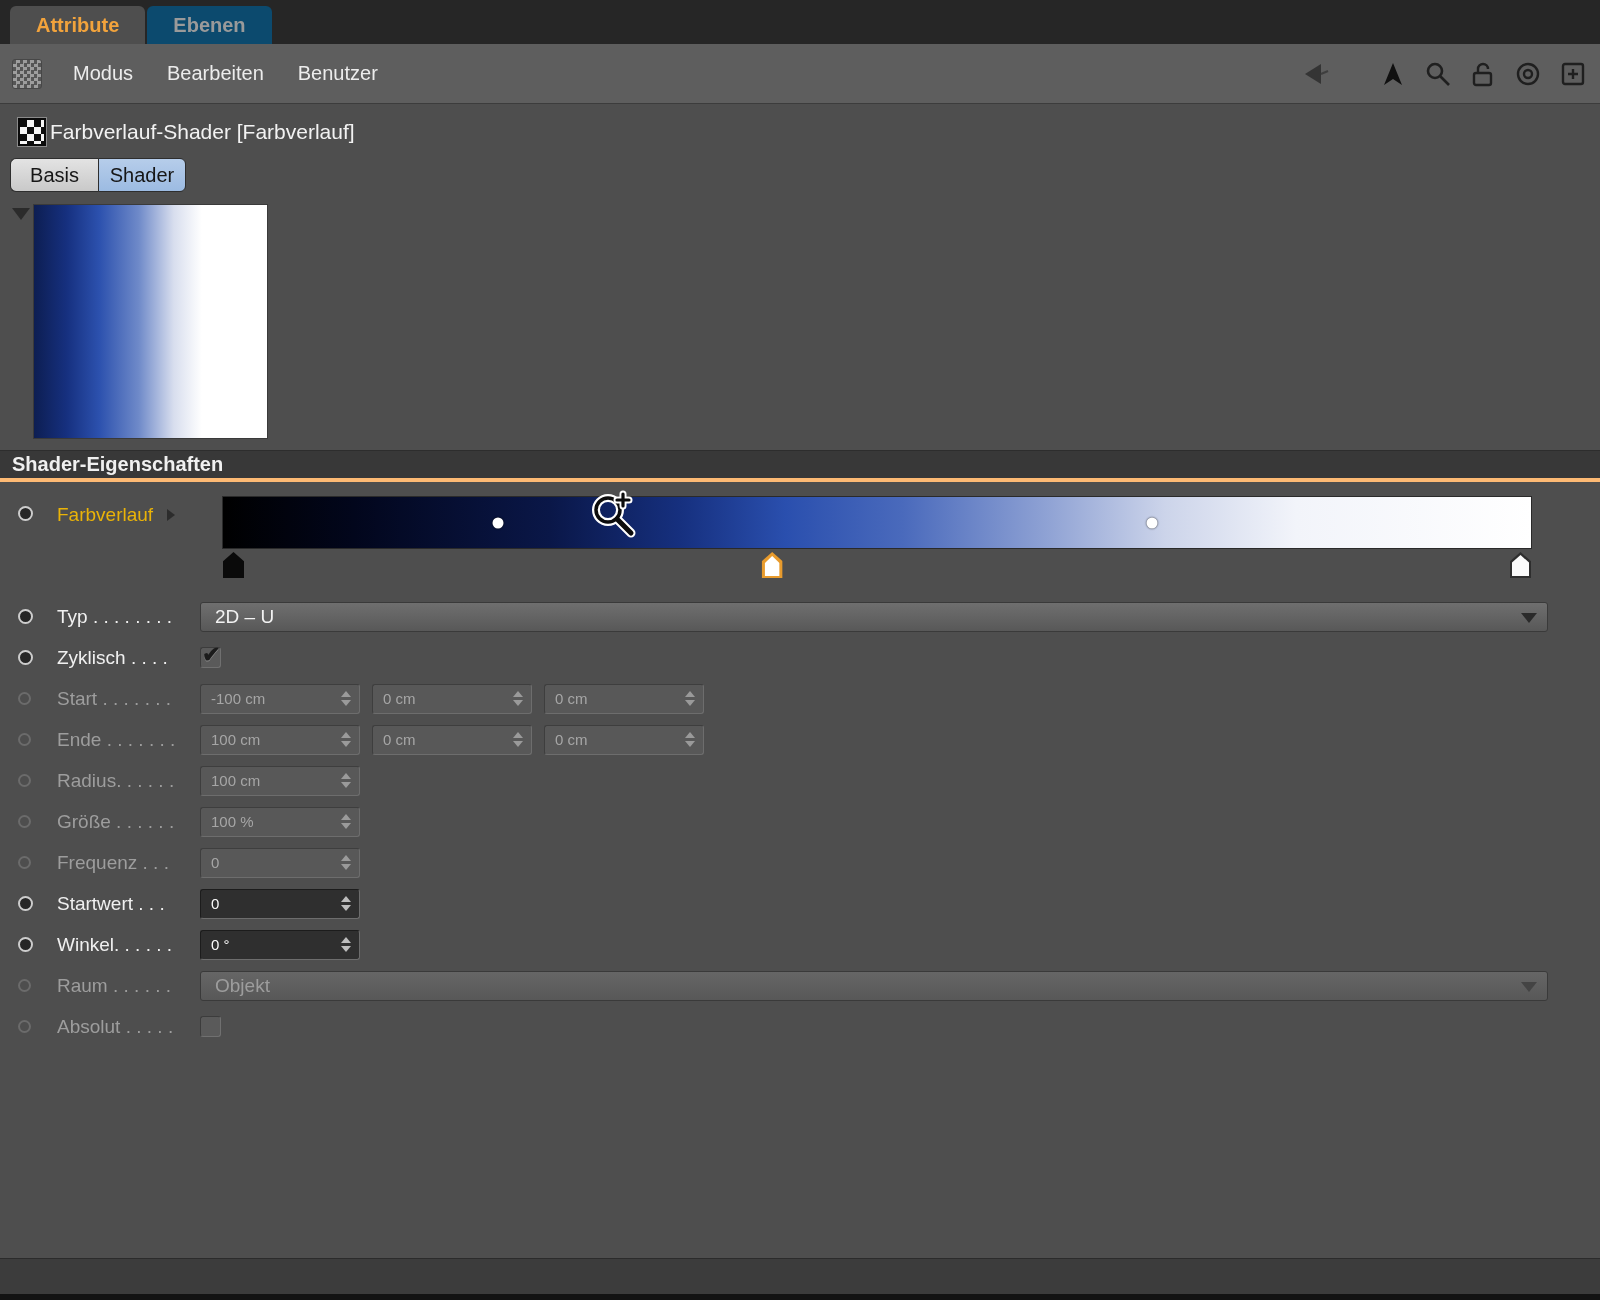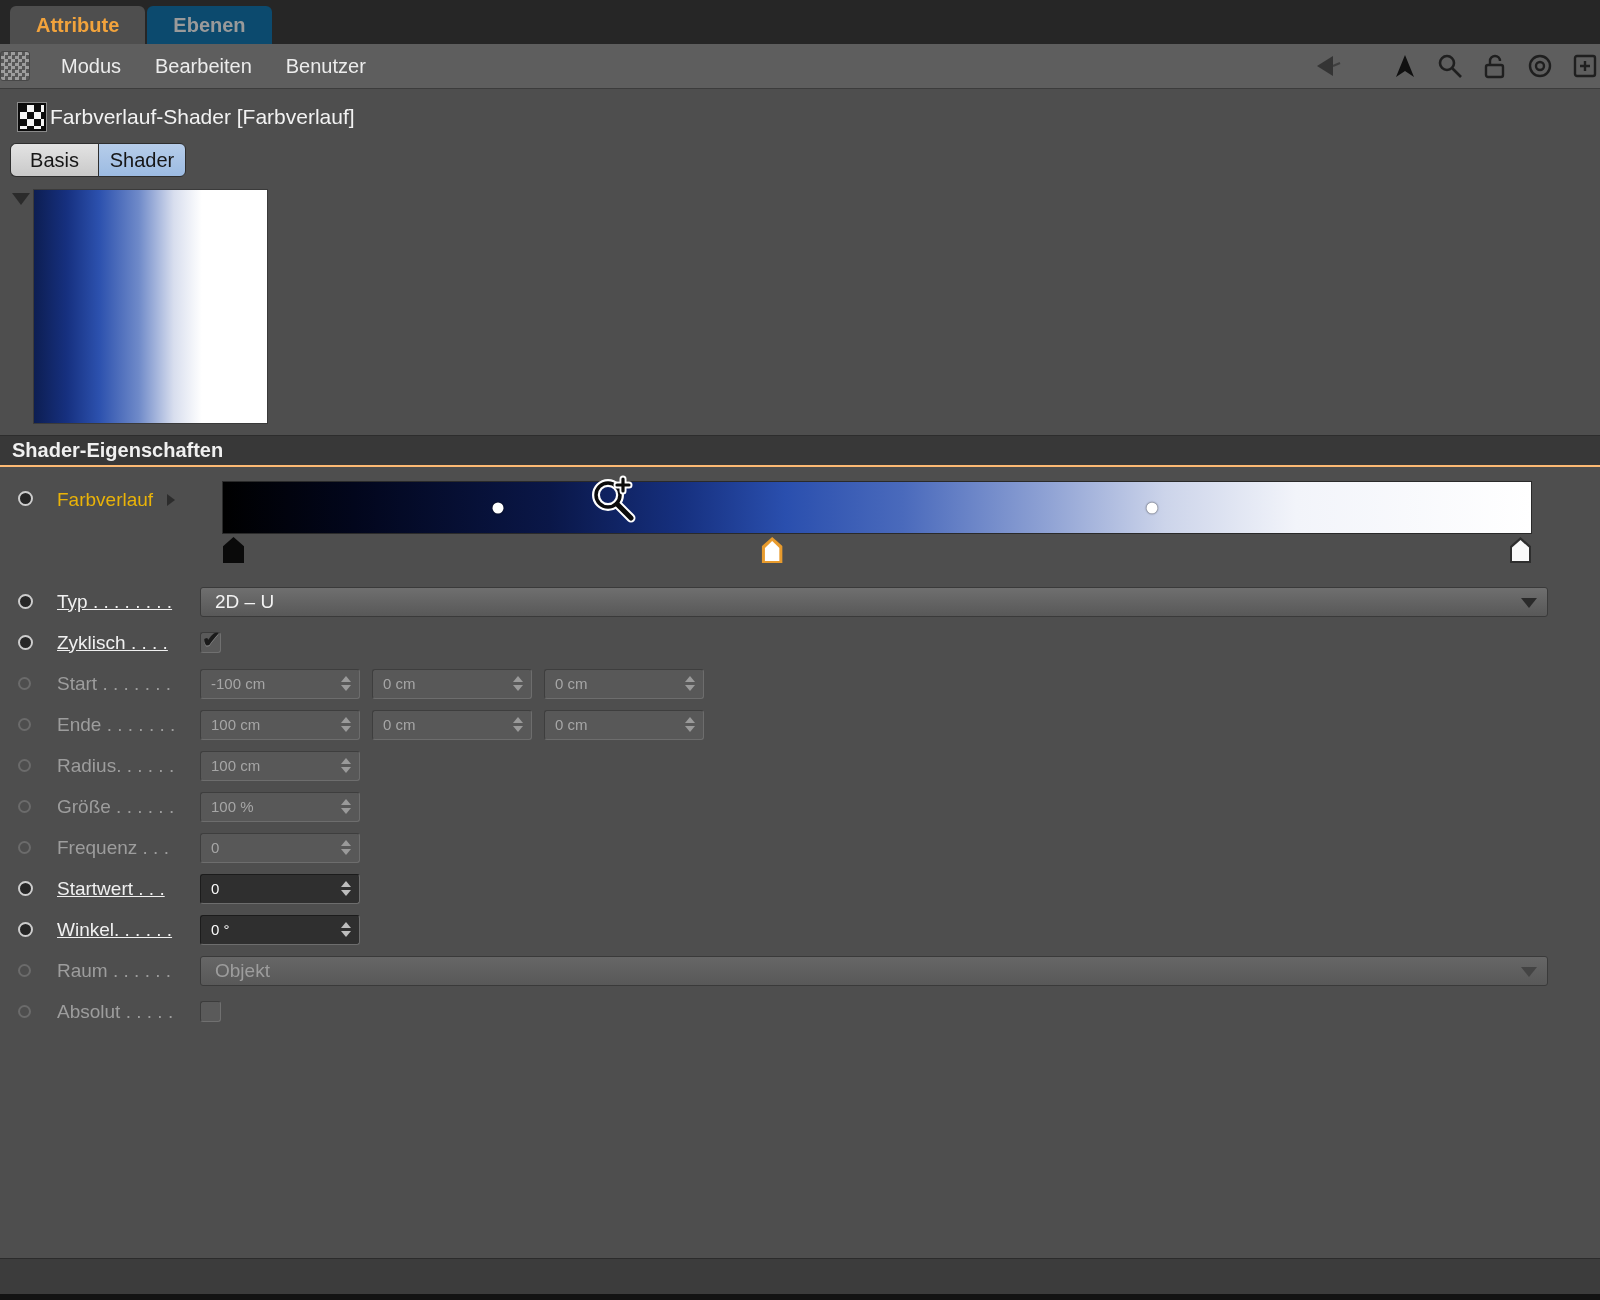--- a/index.html
+++ b/index.html
@@ -16,21 +16,21 @@
   
   .tabstrip { height:44px; background:#262626; display:flex; align-items:flex-end; padding-left:10px; flex:none; }
   .tab {
     height:38px; padding:0 26px; display:flex; align-items:center;
     font-size:20px; font-weight:bold; border-radius:6px 6px 0 0; margin-right:2px;
   }
   .tab.active { background:#4e4e4e; color:#f2a33c; }
   .tab.inactive { background:#0c4a6e; color:#9a9a9a; }
 
   
-  .menubar { height:45px; background:#5e5e5e; border-bottom:1px solid #3c3c3c; display:flex; align-items:center; padding:0 0; flex:none; }
+  .menubar { height:60px; background:#5e5e5e; border-bottom:1px solid #3c3c3c; display:flex; align-items:center; padding:0 12px; flex:none; }
   .grip-icon {
     width:30px; height:30px; border-radius:3px; margin-right:14px;
     background-image:repeating-conic-gradient(#9d9d9d 0% 25%, #565656 25% 50%);
     background-size:7px 7px; border:1px solid #474747;
   }
   .menu-item { font-size:20px; color:#ececec; padding:0 17px; }
   .menu-icons { margin-left:auto; display:flex; align-items:center; gap:15px; }
   .menu-icons .micon { width:30px; height:30px; display:flex; align-items:center; justify-content:center; }
   .gap-after { margin-right:34px; }
 
@@ -59,32 +59,32 @@
     position:absolute; left:12px; top:10px; width:0; height:0;
     border-left:9px solid transparent; border-right:9px solid transparent; border-top:12px solid #2b2b2b;
   }
   .preview {
     width:235px; height:235px; border:1px solid #3a3a3a;
     background:linear-gradient(90deg,#0d1e52 0%,#16307f 14%,#2c51ae 28%,#6f8ac9 45%,#d8deee 60%,#ffffff 72%,#ffffff 100%);
   }
 
   
   .section-header {
-    height:32px; background:#383838; border-top:1px solid #2d2d2d; border-bottom:2px solid #fdba74;
+    height:32px; background:#383838; border-top:1px solid #2d2d2d; border-bottom:4px solid #fdba74;
     display:flex; align-items:center; padding-left:12px;
     font-size:20px; font-weight:bold; color:#f0f0f0; flex:none;
   }
 
   
   .row { display:flex; align-items:center; height:41px; padding:0 52px 0 18px; flex:none; }
   .dotcol { width:39px; display:flex; align-items:center; flex:none; }
   .dot { width:13px; height:13px; border-radius:50%; border:2px solid #6b6b6b; background:transparent; }
   .row.enabled .dot, .grad-row .dot { width:15px; height:15px; border:2px solid #cdcdcd; background:#262626; }
   .labelcol { width:143px; font-size:19px; color:#9d9d9d; flex:none; white-space:nowrap; overflow:hidden; }
-  .row.enabled .labelcol { color:#f0f0f0;text-decoration:underline; }
+  .row.enabled .labelcol { color:#f0f0f0; }
   .controls { display:flex; gap:12px; align-items:center; flex:1; }
 
   .field {
     width:160px; height:30px; border-radius:3px;
     background:#585858; color:#a6a6a6;
     border-top:1px solid #3e3e3e; border-left:1px solid #3e3e3e;
     border-bottom:1px solid #6d6d6d; border-right:1px solid #6d6d6d;
     display:flex; align-items:center; justify-content:space-between;
     padding:0 8px 0 10px; font-size:15px;
   }

